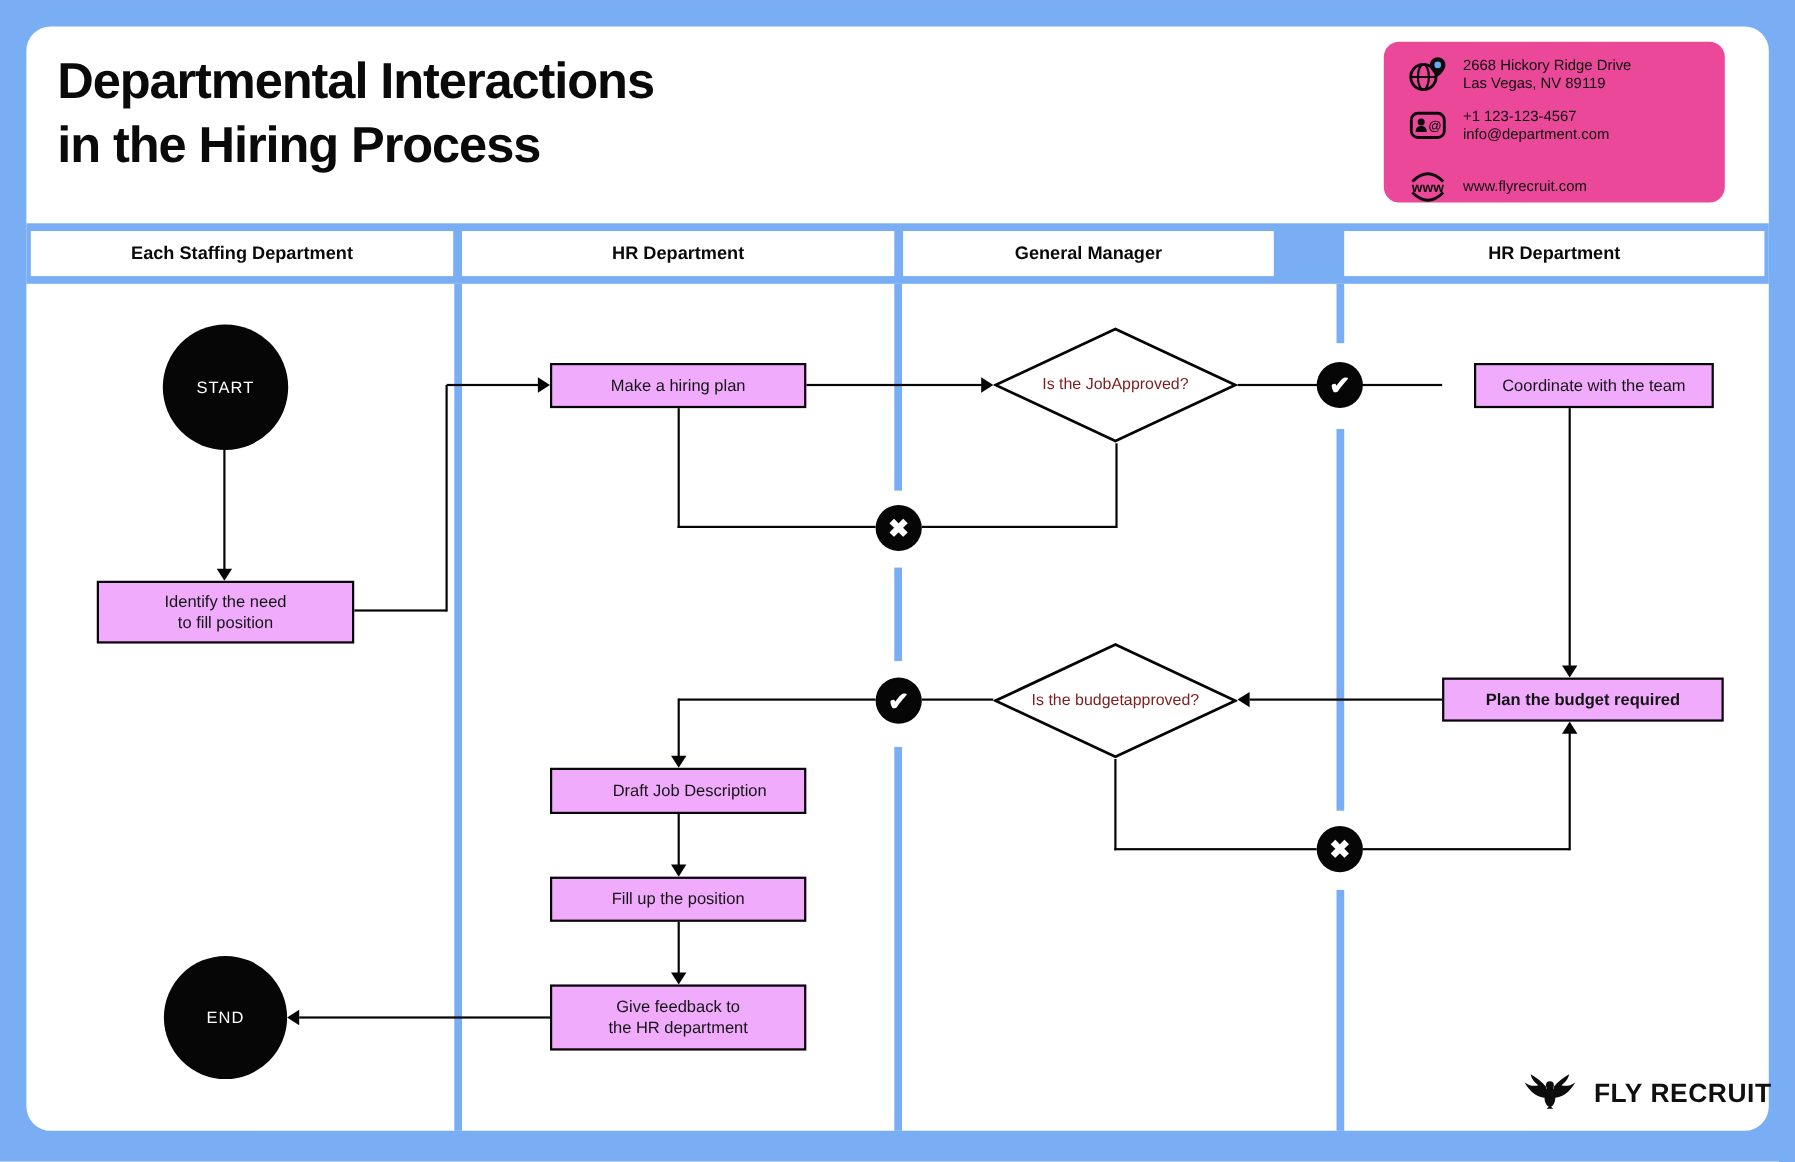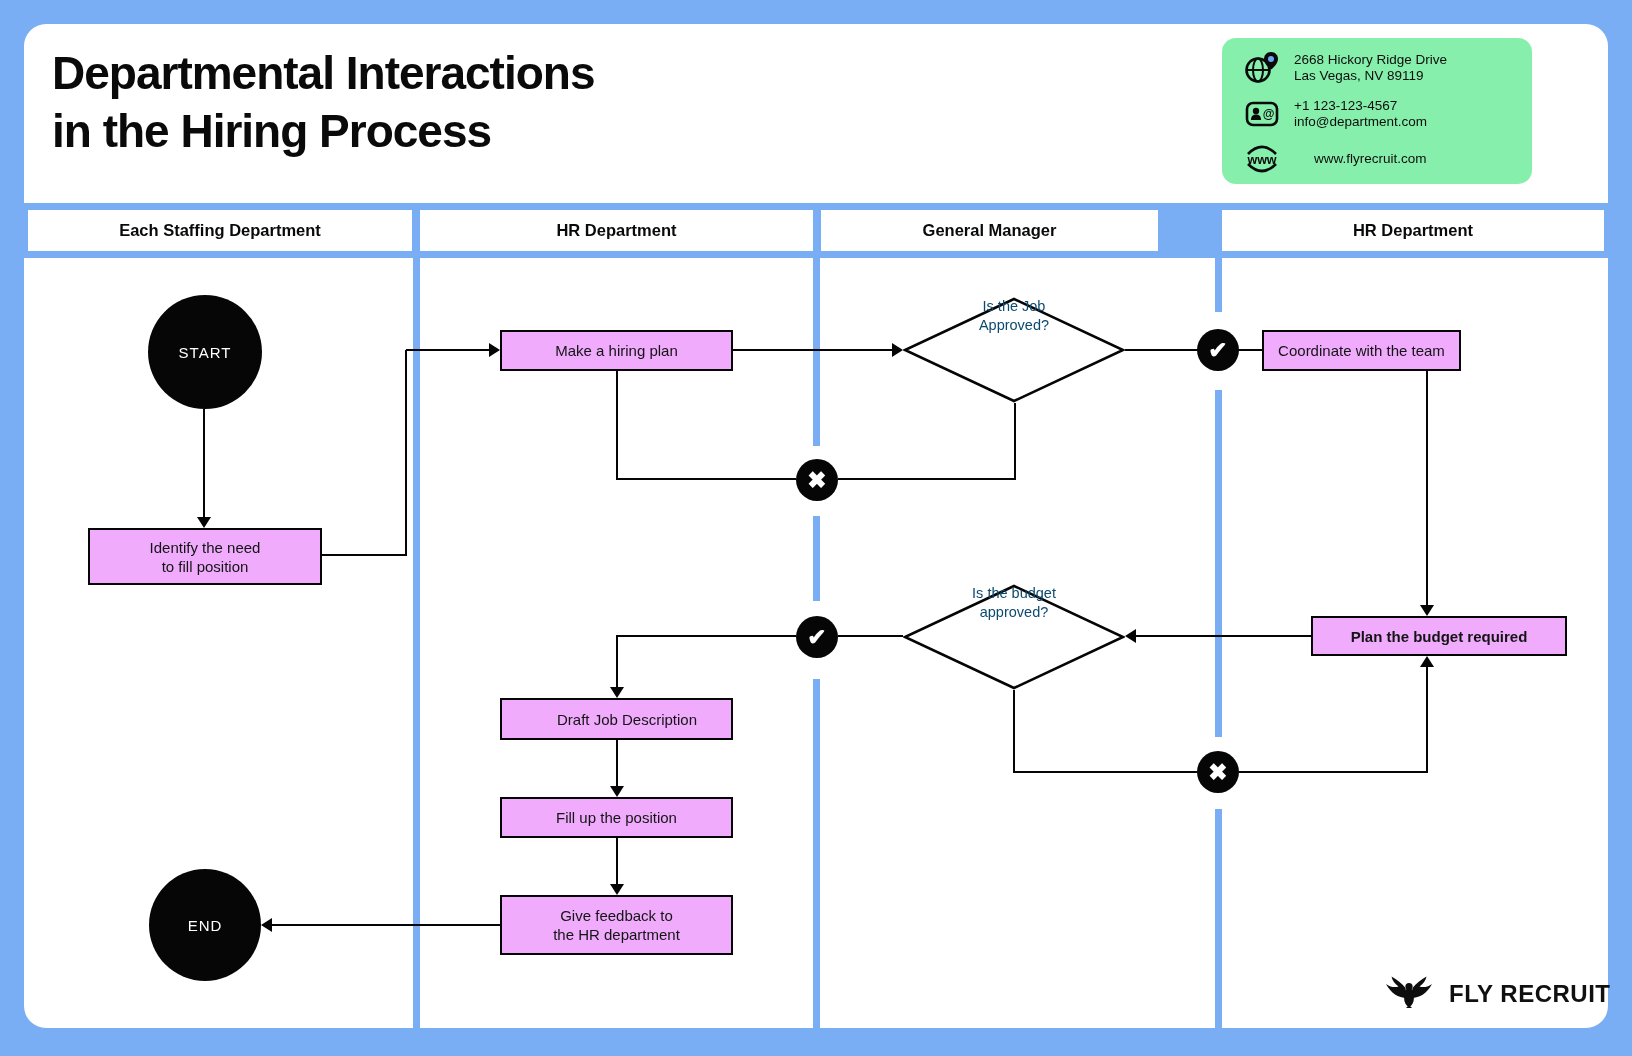--- a/index.html
+++ b/index.html
@@ -21,38 +21,38 @@
   .ln{position:absolute;background:#050505;}
   .ah{position:absolute;width:0;height:0;}
   .ah-r{border-top:7px solid transparent;border-bottom:7px solid transparent;border-left:11px solid #050505;}
   .ah-l{border-top:7px solid transparent;border-bottom:7px solid transparent;border-right:11px solid #050505;}
   .ah-d{border-left:7px solid transparent;border-right:7px solid transparent;border-top:11px solid #050505;}
   .ah-u{border-left:7px solid transparent;border-right:7px solid transparent;border-bottom:11px solid #050505;}
   .node-box{position:absolute;background:#f0abfc;border:2.5px solid #050505;display:flex;flex-direction:column;align-items:center;justify-content:center;font-size:15px;line-height:19px;color:#141414;text-align:right;box-sizing:border-box;}
   .terminal{position:absolute;background:#060606;border-radius:50%;display:flex;align-items:center;justify-content:center;color:#ffffff;font-size:15px;letter-spacing:1px;}
   .diamond{position:absolute;}
   .diamond svg{position:absolute;left:0;top:0;}
-  .diamond .dtext{position:absolute;left:0;top:0;right:0;bottom:0;display:flex;flex-direction:column;align-items:center;justify-content:flex-start;font-size:14.5px;line-height:19px;color:#0c4a6e;text-align:center;}
+  .diamond .dtext{position:absolute;left:0;top:0;right:0;bottom:0;display:flex;flex-direction:row;align-items:center;justify-content:center;font-size:14.5px;line-height:19px;color:#7f1d1d;text-align:center;}
   .badge{position:absolute;width:42px;height:42px;background:#060606;border-radius:50%;display:flex;align-items:center;justify-content:center;color:#ffffff;font-size:23px;font-weight:bold;line-height:1;}
   
   .logo{position:absolute;left:1385px;top:975px;display:flex;align-items:center;}
   .logo-text{margin-left:16px;font-size:24px;font-weight:bold;letter-spacing:0.5px;color:#101010;}
 </style>
 </head>
 <body>
 
 <div class="stage" style="background: rgb(121, 173, 244);">
   <div class="board"></div>
 
   <div class="title">
     <div>Departmental Interactions</div>
     <div>in the Hiring Process</div>
   </div>
 
-  <div class="card" style="background: #86efac;">
+  <div class="card" style="background: #ec4899; margin-left: 36px;">
     <div class="card-row" style="top:12px;">
       <span class="card-icon">
         <svg width="36" height="36" viewBox="0 0 36 36">
           <circle cx="14" cy="20" r="11.5" fill="none" stroke="#0b0b0b" stroke-width="2.6"></circle>
           <ellipse cx="14" cy="20" rx="5" ry="11.5" fill="none" stroke="#0b0b0b" stroke-width="2"></ellipse>
           <line x1="2.5" y1="20" x2="25.5" y2="20" stroke="#0b0b0b" stroke-width="2"></line>
           <path d="M27 2 C31.5 2 34 5.5 34 9 C34 13 30 17.5 27 19.5 C24 17.5 20 13 20 9 C20 5.5 22.5 2 27 2 Z" fill="#0b0b0b"></path>
           <circle cx="27" cy="9" r="3" fill="#6FA6F2"></circle>
         </svg>
       </span>
@@ -68,21 +68,21 @@
           <circle cx="12" cy="15" r="3.2" fill="#0b0b0b"></circle>
           <path d="M7 24 C7 20 9 18.5 12 18.5 C15 18.5 17 20 17 24 Z" fill="#0b0b0b"></path>
           <text x="24.5" y="22" text-anchor="middle" font-size="12" font-weight="bold" fill="#0b0b0b" font-family="Liberation Sans, sans-serif">@</text>
         </svg>
       </span>
       <span class="card-text">
         <div>+1 123-123-4567</div>
         <div>info@department.com</div>
       </span>
     </div>
-    <div class="card-row" style="top:103px;gap:20px;">
+    <div class="card-row" style="top:114px;">
       <span class="card-icon">
         <svg width="36" height="36" viewBox="0 0 36 36">
           <path d="M4 13 Q18 -1 32 13" fill="none" stroke="#0b0b0b" stroke-width="2.6"></path>
           <path d="M4 23 Q18 37 32 23" fill="none" stroke="#0b0b0b" stroke-width="2.6"></path>
           <text x="18" y="22.5" text-anchor="middle" font-size="12.5" font-weight="bold" fill="#0b0b0b" font-family="Liberation Sans, sans-serif">www</text>
         </svg>
       </span>
       <span class="card-text">www.flyrecruit.com</span>
     </div>
   </div>
@@ -151,21 +151,21 @@
     <span>END</span>
   </div>
 
   <div class="node-box" style="left:88px;top:528px;width:234px;height:57px;">
     <div>Identify the need</div>
     <div>to fill position</div>
   </div>
   <div class="node-box" style="left:500px;top:330px;width:233px;height:41px;">
     <div>Make a hiring plan</div>
   </div>
-  <div class="node-box" style="left:1262px;top:330px;width:199px;height:41px;">
+  <div class="node-box" style="left:1340px;top:330px;width:218px;height:41px;">
     <div>Coordinate with the team</div>
   </div>
   <div class="node-box" style="left:1311px;top:616px;width:256px;height:40px;font-weight:bold;">
     <div>Plan the budget required</div>
   </div>
   <div class="node-box" style="left:500px;top:698px;width:233px;height:42px;padding-left:21px;">
     <div>Draft Job Description</div>
   </div>
   <div class="node-box" style="left:500px;top:797px;width:233px;height:41px;">
     <div>Fill up the position</div>

